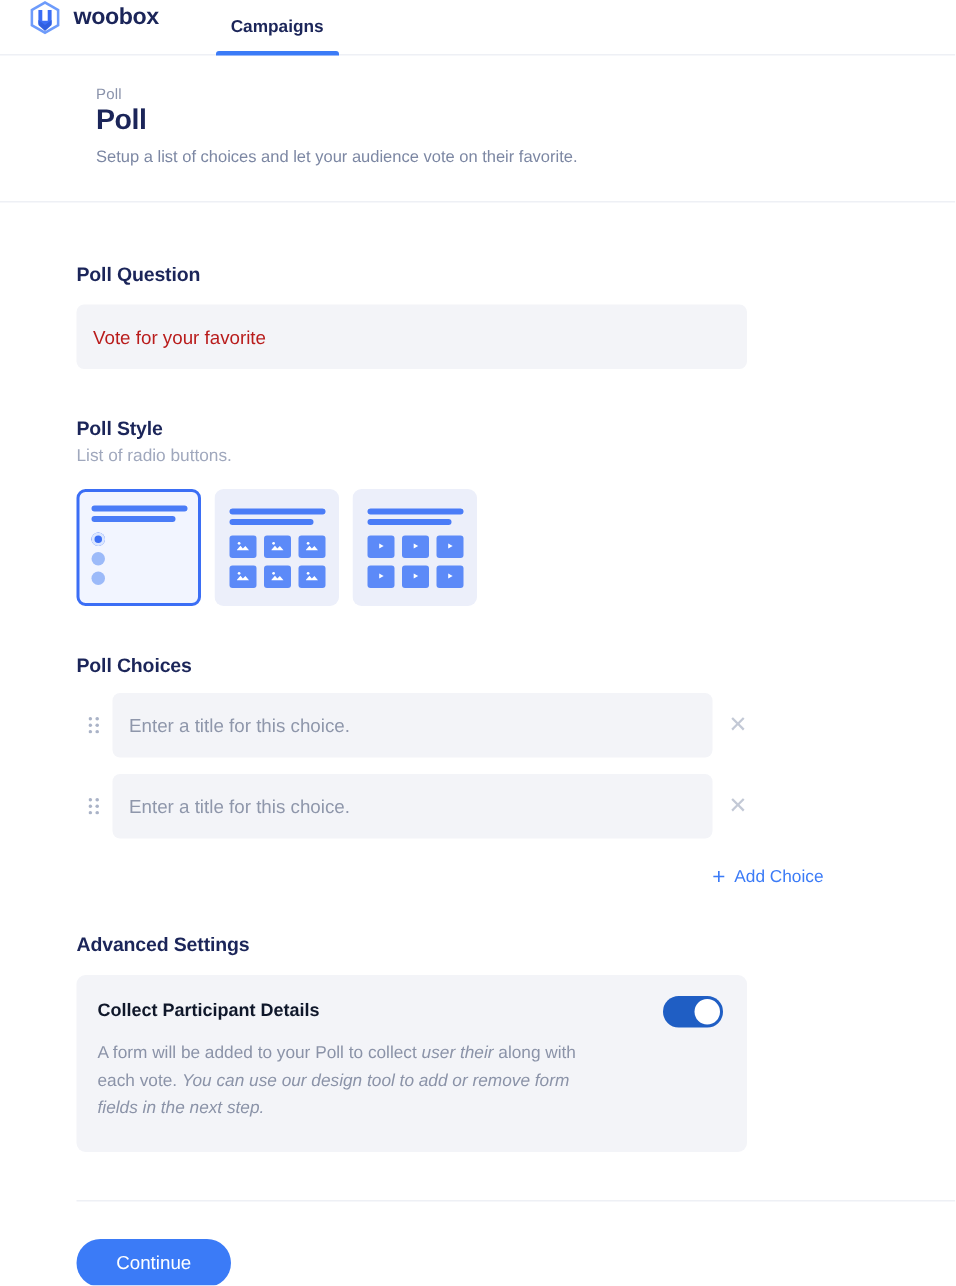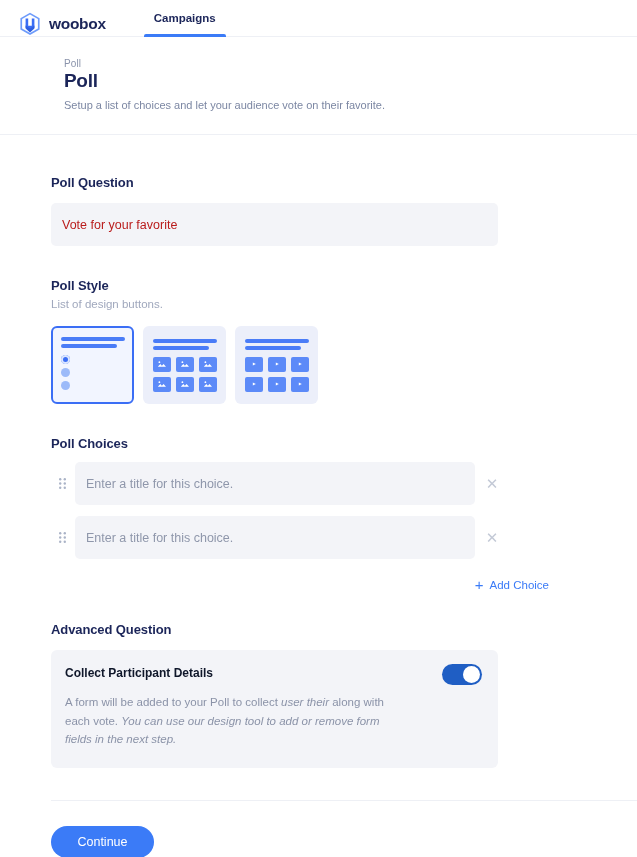--- a/index.html
+++ b/index.html
@@ -8,21 +8,21 @@
     width: 637px; height: 857px;
     background: #ffffff;
     font-family: "Liberation Sans", sans-serif;
     -webkit-font-smoothing: antialiased;
   }
   .page { position: relative; width: 637px; height: 857px; overflow: hidden; background:#fff; }
 
   
   .topnav {
     height: 37px;
-    display: flex; align-items: flex-end;
+    display: flex; align-items: flex-start;
     padding-left: 19px;
     border-bottom: 1px solid #eef0f5;
     background: #fff;
     position: relative;
   }
   .brand { display: flex; align-items: center; gap: 8px; }
   .brand-logo { width: 22px; height: 24px; display: block; }
   .brand-name {
     font-size: 15.5px; font-weight: 700; letter-spacing: -0.3px;
     color: #1b2559;
@@ -182,21 +182,21 @@
 
     <div class="s-question">
       <div class="section-title">Poll Question</div>
       <div class="field-box">
         <span class="field-value">Vote for your favorite</span>
       </div>
     </div>
 
     <div class="s-style">
       <div class="section-title">Poll Style</div>
-      <div class="section-help">List of design buttons.</div>
+      <div class="section-help">List of radio buttons.</div>
       <div class="style-cards">
 
         <div class="style-card selected">
           <div class="card-inner">
             <div class="bar b1"></div>
             <div class="bar b2"></div>
             <div class="opt-row">
                 <span class="dot on"></span>
                 <span class="lines"><span class="ln w1"></span><span class="ln w2"></span></span>
               </div>
@@ -347,21 +347,21 @@
         <span class="choice-remove">✕</span>
       </div>
 
       <div class="add-choice">
         <span class="add-plus">+</span>
         <span class="add-label">Add Choice</span>
       </div>
     </div>
 
     <div class="s-advanced">
-      <div class="section-title">Advanced Question</div>
+      <div class="section-title">Advanced Settings</div>
       <div class="adv-card">
         <div class="adv-head">Collect Participant Details</div>
         <div class="adv-desc"><span>A form will be added to your Poll to collect </span><i>user their</i><span> along with each vote. </span><i>You can use our design tool to add or remove form fields in the next step.</i></div>
         <div class="toggle">
           <span class="knob"></span>
         </div>
       </div>
     </div>
 
   </div>

